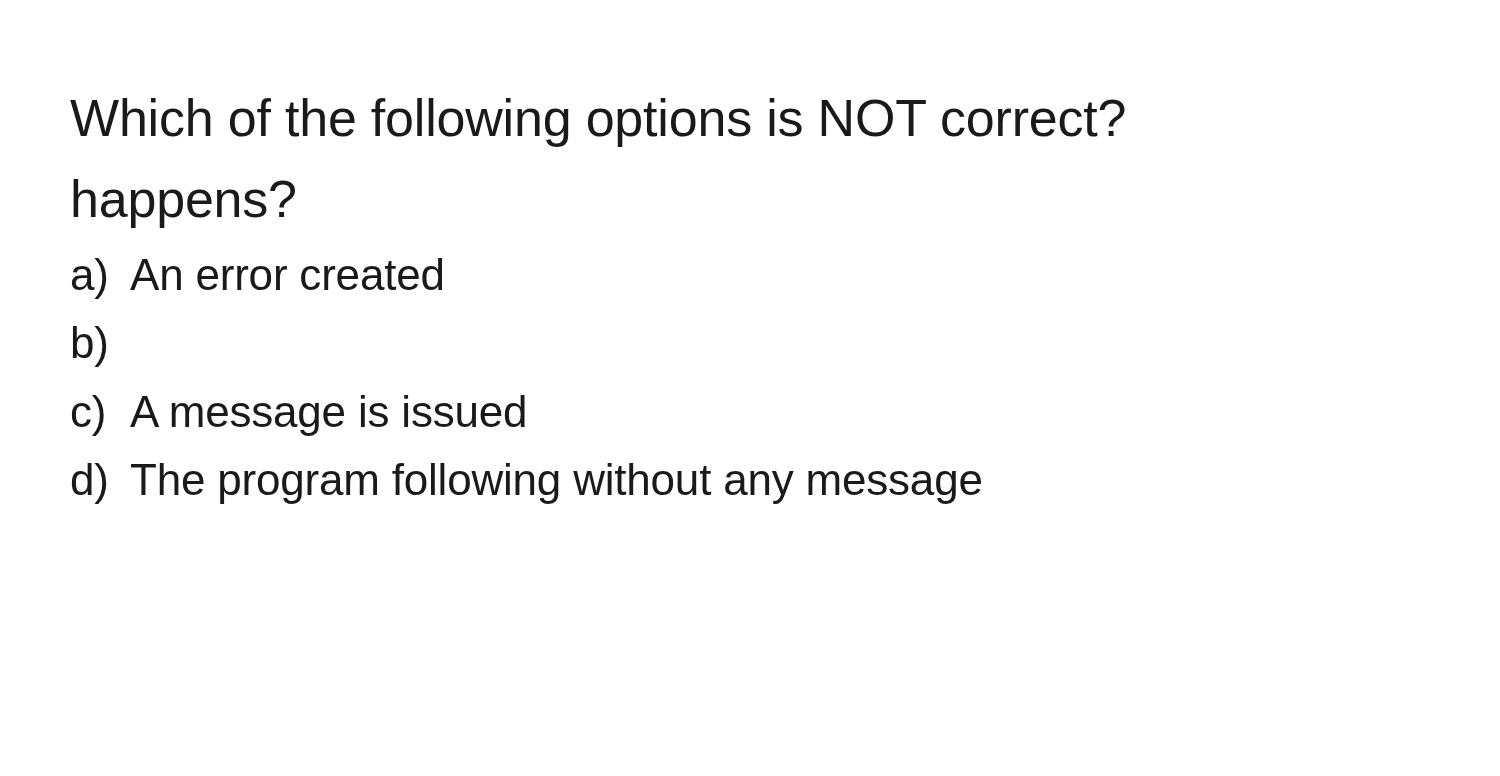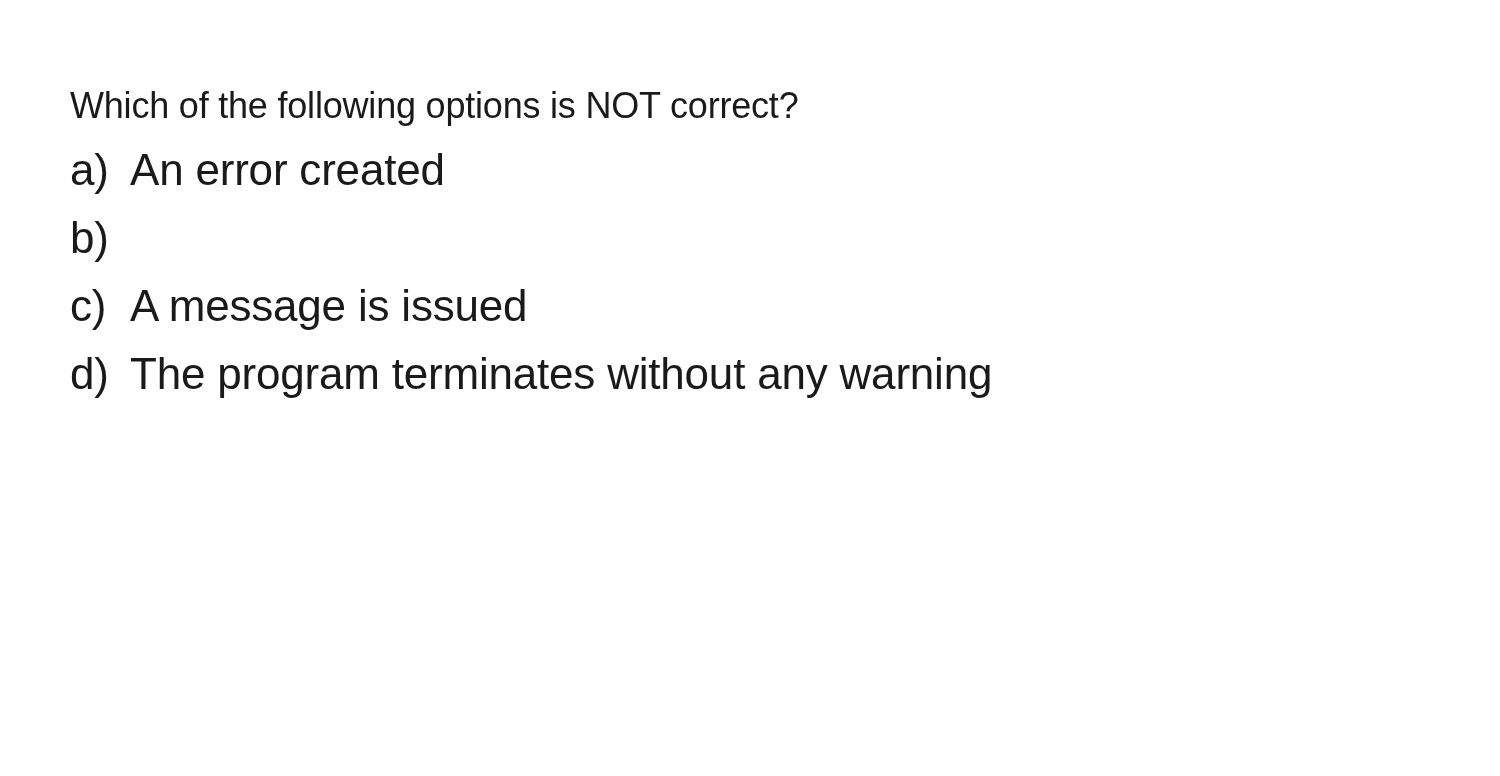--- a/index.html
+++ b/index.html
@@ -9,21 +9,21 @@
     height: 776px;
     background: #ffffff;
     font-family: -apple-system, BlinkMacSystemFont, "Segoe UI", Helvetica, Arial, sans-serif;
     color: #1a1a1a;
   }
   .page {
     padding: 78px 70px 0 70px;
     box-sizing: border-box;
   }
   .line {
-    font-size: 36px;
+    font-size: 52px;
     line-height: 1.55;
     letter-spacing: -0.2px;
     font-weight: 400;
   }
   .options {
     margin-top: 2px;
   }
   .option-row {
     display: flex;
     gap: 14px;
@@ -34,31 +34,32 @@
   }
   .opt-label {
     min-width: 46px;
   }
 </style>
 </head>
 <body>
 
 <div class="page">
   <div class="line">Which of the following options is NOT correct?</div>
+  <div class="line">happens?</div>
 
   <div class="options">
     <div class="option-row">
       <span class="opt-label">a)</span>
       <span>An error created</span>
     </div>
     <div class="option-row">
       <span class="opt-label">b)</span>
     </div>
     <div class="option-row">
       <span class="opt-label">c)</span>
       <span>A message is issued</span>
     </div>
     <div class="option-row">
       <span class="opt-label">d)</span>
-      <span>The program terminates without any warning</span>
+      <span>The program following without any message</span>
     </div>
   </div>
 </div>
 
 </body></html>

